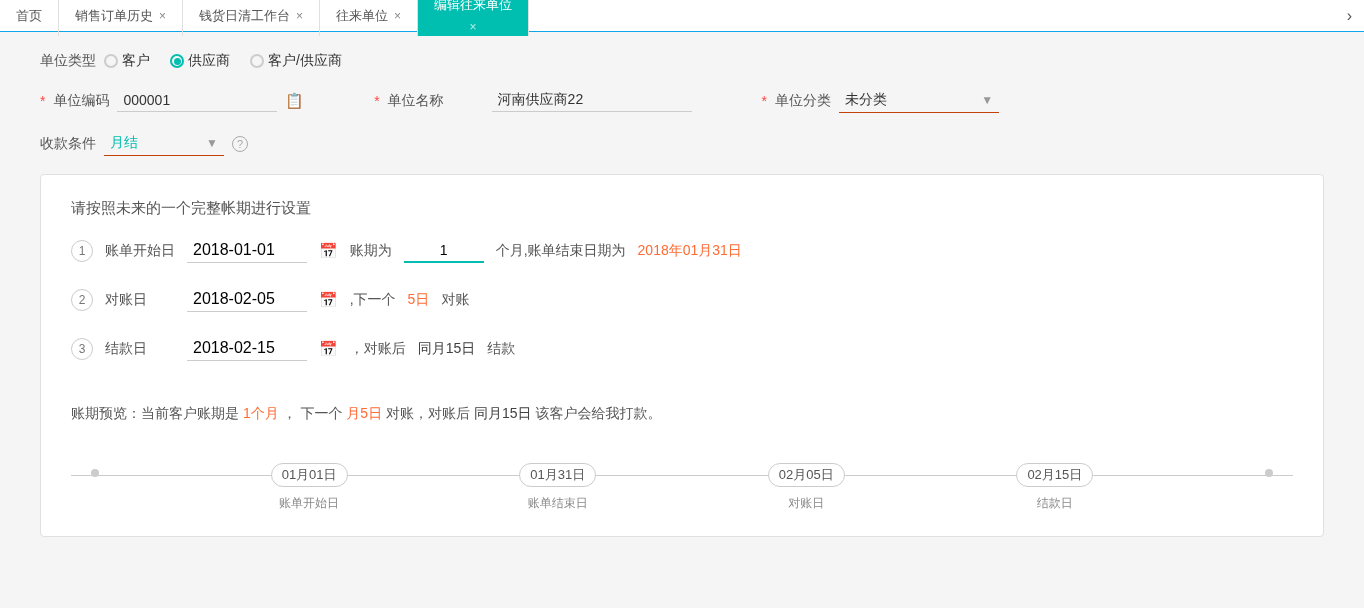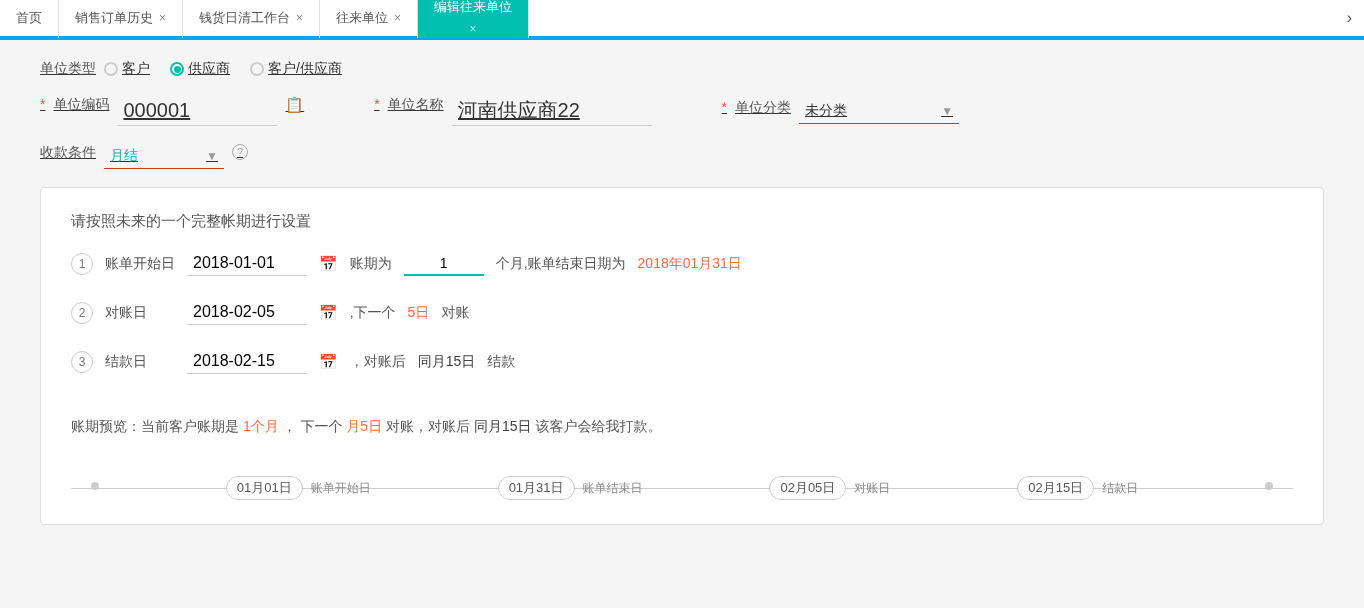--- a/index.html
+++ b/index.html
@@ -3,22 +3,22 @@
   <meta charset="utf-8">
   <style>
     * { box-sizing: border-box; margin: 0; padding: 0; }
     body { font-family: 'Microsoft YaHei', Arial, sans-serif; font-size: 14px; color: #333; background: #f5f5f5; }
 
     
     .tab-bar {
       display: flex;
       align-items: center;
       background: #fff;
-      border-bottom: 4px solid #0ea5e9;
-      height: 40px;
+      border-bottom: 1px solid #0ea5e9;
+      height: 32px;
       padding: 0;
     }
     .tab {
       display: flex;
       align-items: center;
       padding: 0 16px;
       height: 40px;
       cursor: pointer;
       font-size: 13px;
       color: #555;
@@ -56,23 +56,22 @@
 
     
     .form-row {
       display: flex;
       align-items: center;
       margin-bottom: 18px;
       gap: 30px;
     }
     .form-field {
       display: flex;
-      align-items: flex-start;
+      align-items: center;
       gap: 8px;
-      text-decoration: underline;
     }
     .form-field label {
       color: #555;
       white-space: nowrap;
     }
     .required::before {
       content: '* ';
       color: #f44;
     }
     .radio-group {
@@ -104,21 +103,21 @@
       height: 7px;
       border-radius: 50%;
       background: #00bfb0;
     }
 
     .text-input {
       border: none;
       border-bottom: 1px solid #ccc;
       outline: none;
       padding: 3px 6px;
-      font-size: 20px;
+      font-size: 14px;
       color: #333;
       background: transparent;
       width: 160px;
     }
 
     .select-field {
       display: flex;
       align-items: center;
       border-bottom: 1px solid #c2410c;
       padding: 3px 6px;
@@ -214,21 +213,21 @@
     .timeline-nodes {
       display: flex;
       align-items: flex-start;
       width: 100%;
       justify-content: space-between;
       position: relative;
       z-index: 1;
     }
     .timeline-node {
       display: flex;
-      flex-direction: row;
+      flex-direction: column;
       align-items: center;
       gap: 8px;
     }
     .node-date-badge {
       background: #fff;
       border: 1px solid #ccc;
       border-radius: 20px;
       padding: 2px 10px;
       font-size: 13px;
       color: #555;
@@ -308,21 +307,21 @@
   </div>
 
   <div class="form-row">
     <div class="form-field required">
       <label>单位编码</label>
       <input class="text-input" type="text" value="000001" style="">
       <span class="calendar-icon">📋</span>
     </div>
     <div class="form-field required" style="margin-left:40px;">
       <label>单位名称</label>
-      <input class="text-input" type="text" value="河南供应商22" style="width: 200px;">
+      <input class="text-input" type="text" value="河南供应商22" style="width: 200px; margin-left: 40px;">
     </div>
     <div class="form-field required" style="margin-left:40px;">
       <label>单位分类</label>
       <div class="select-field" style="min-width:160px;">
         <span>未分类</span>
         <span style="flex:1"></span>
         <span style="color:#999; font-size:12px;">▼</span>
       </div>
     </div>
   </div>

